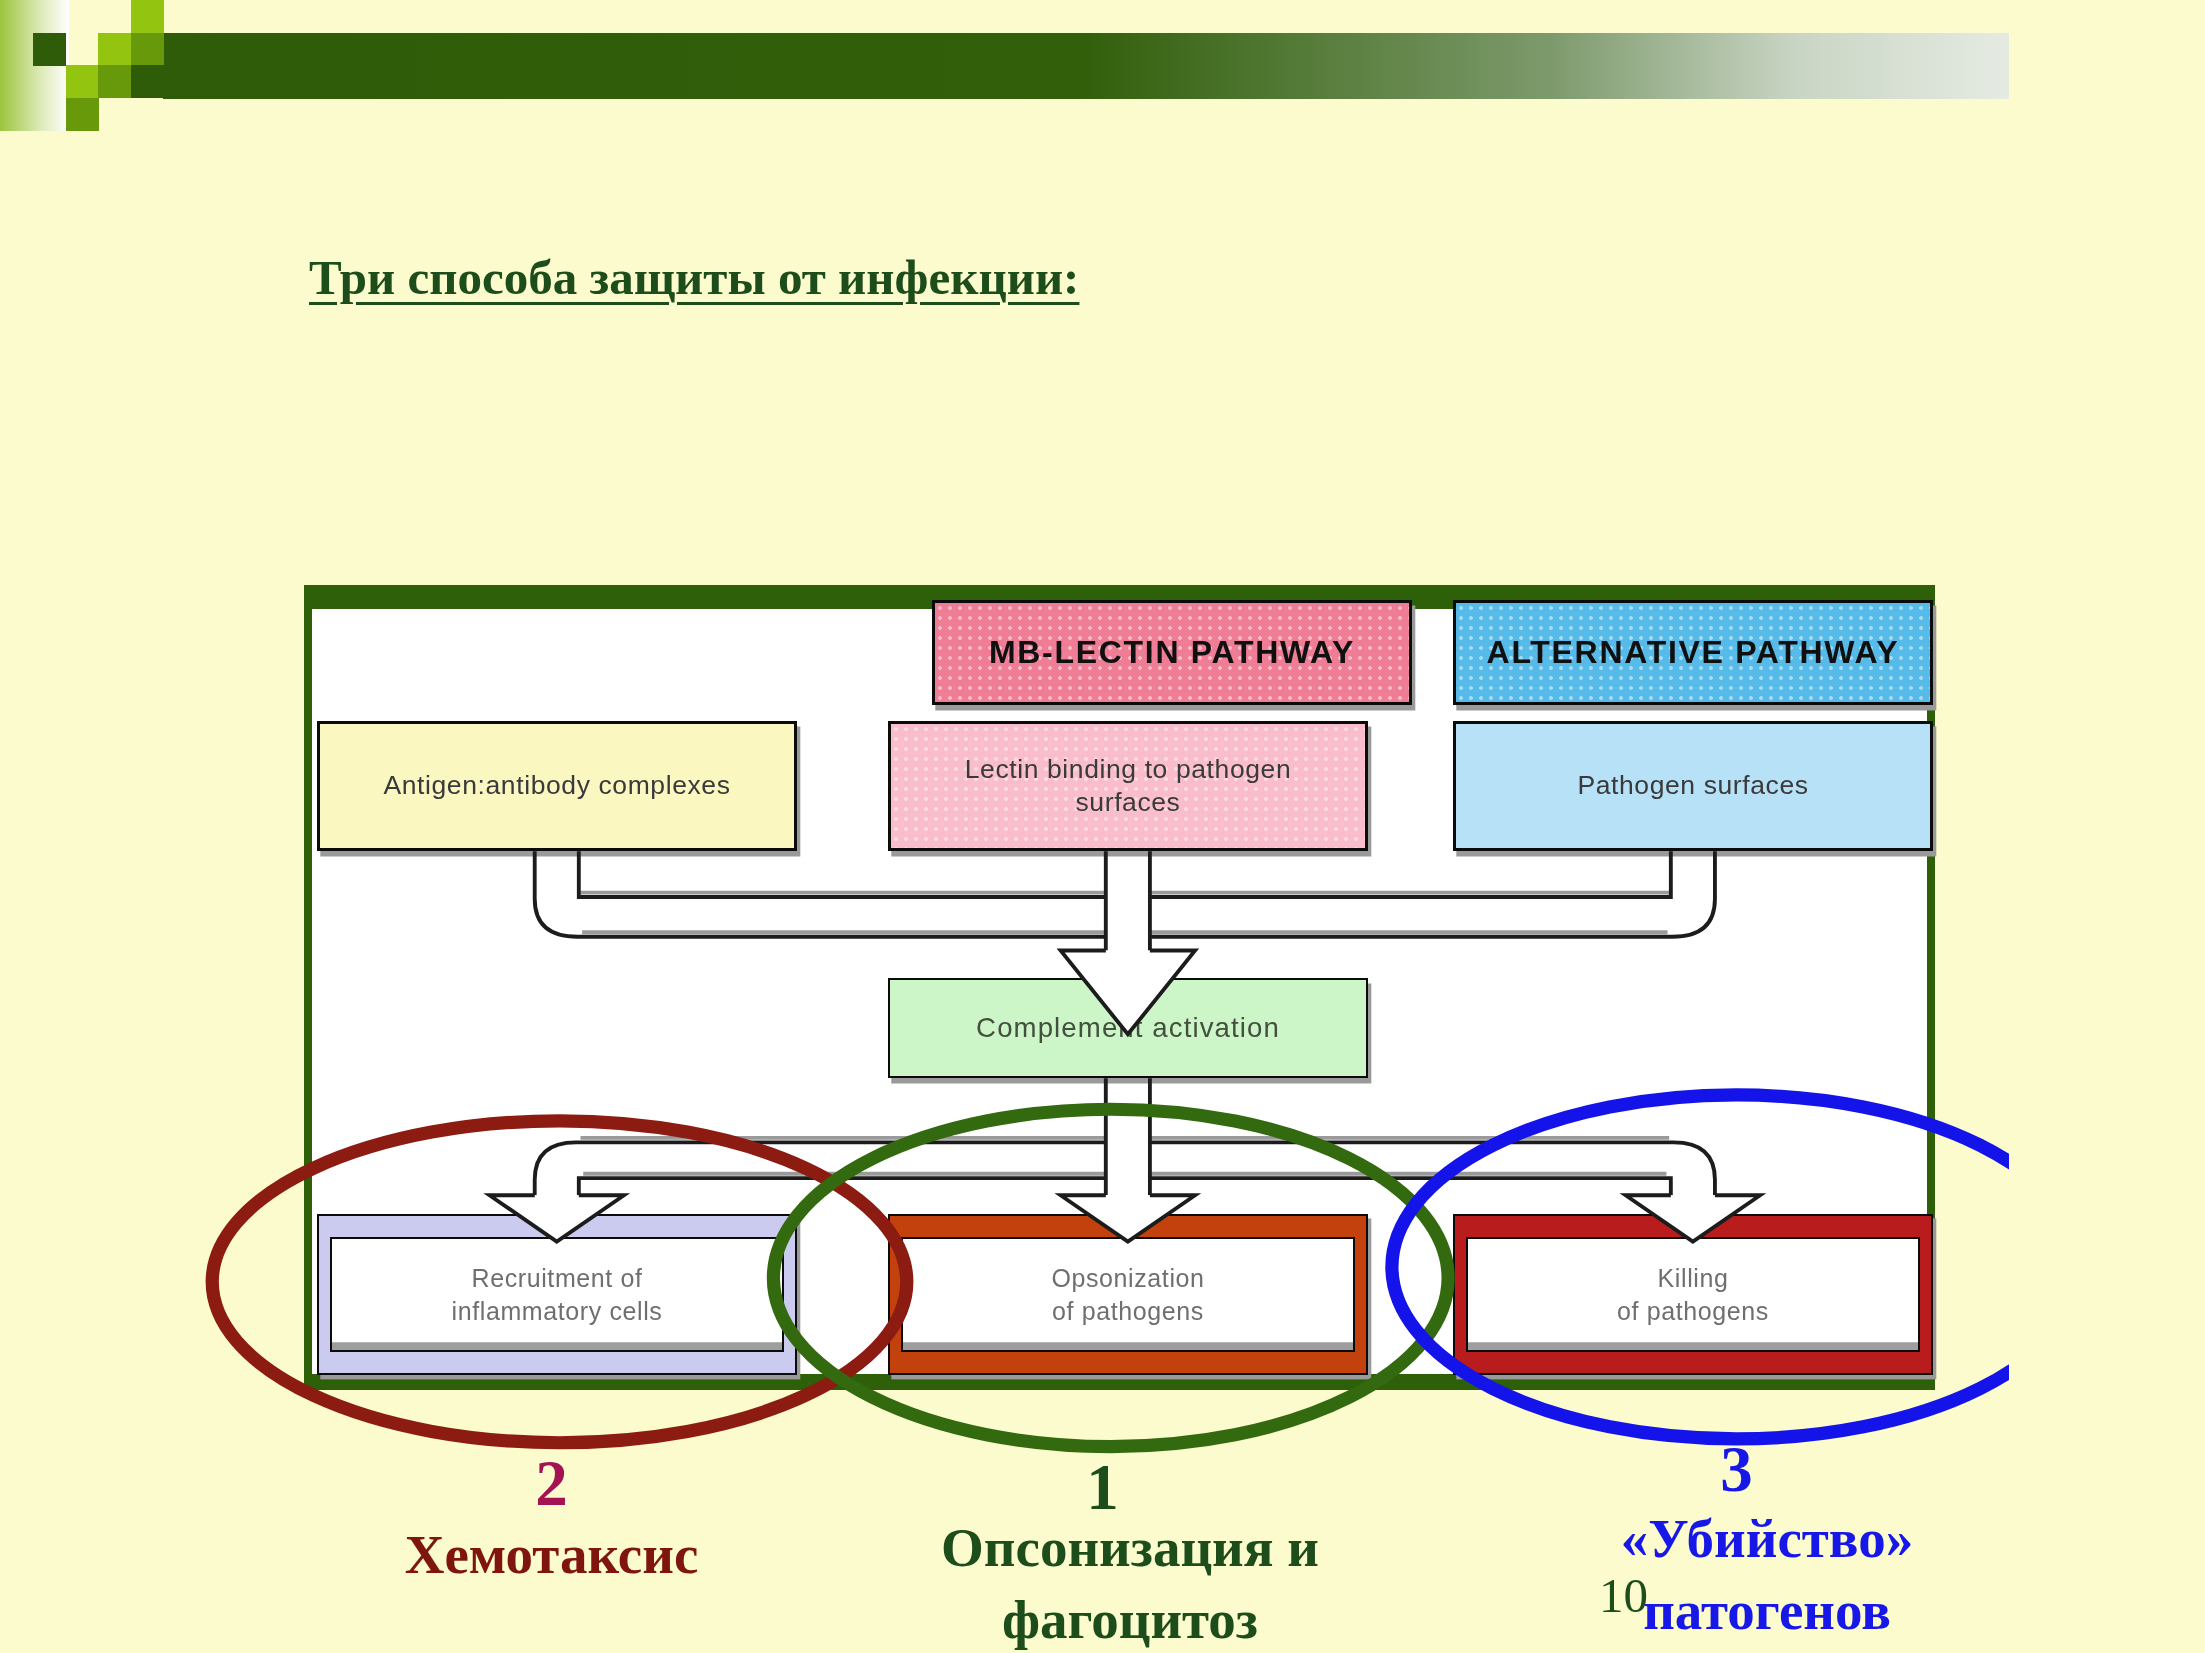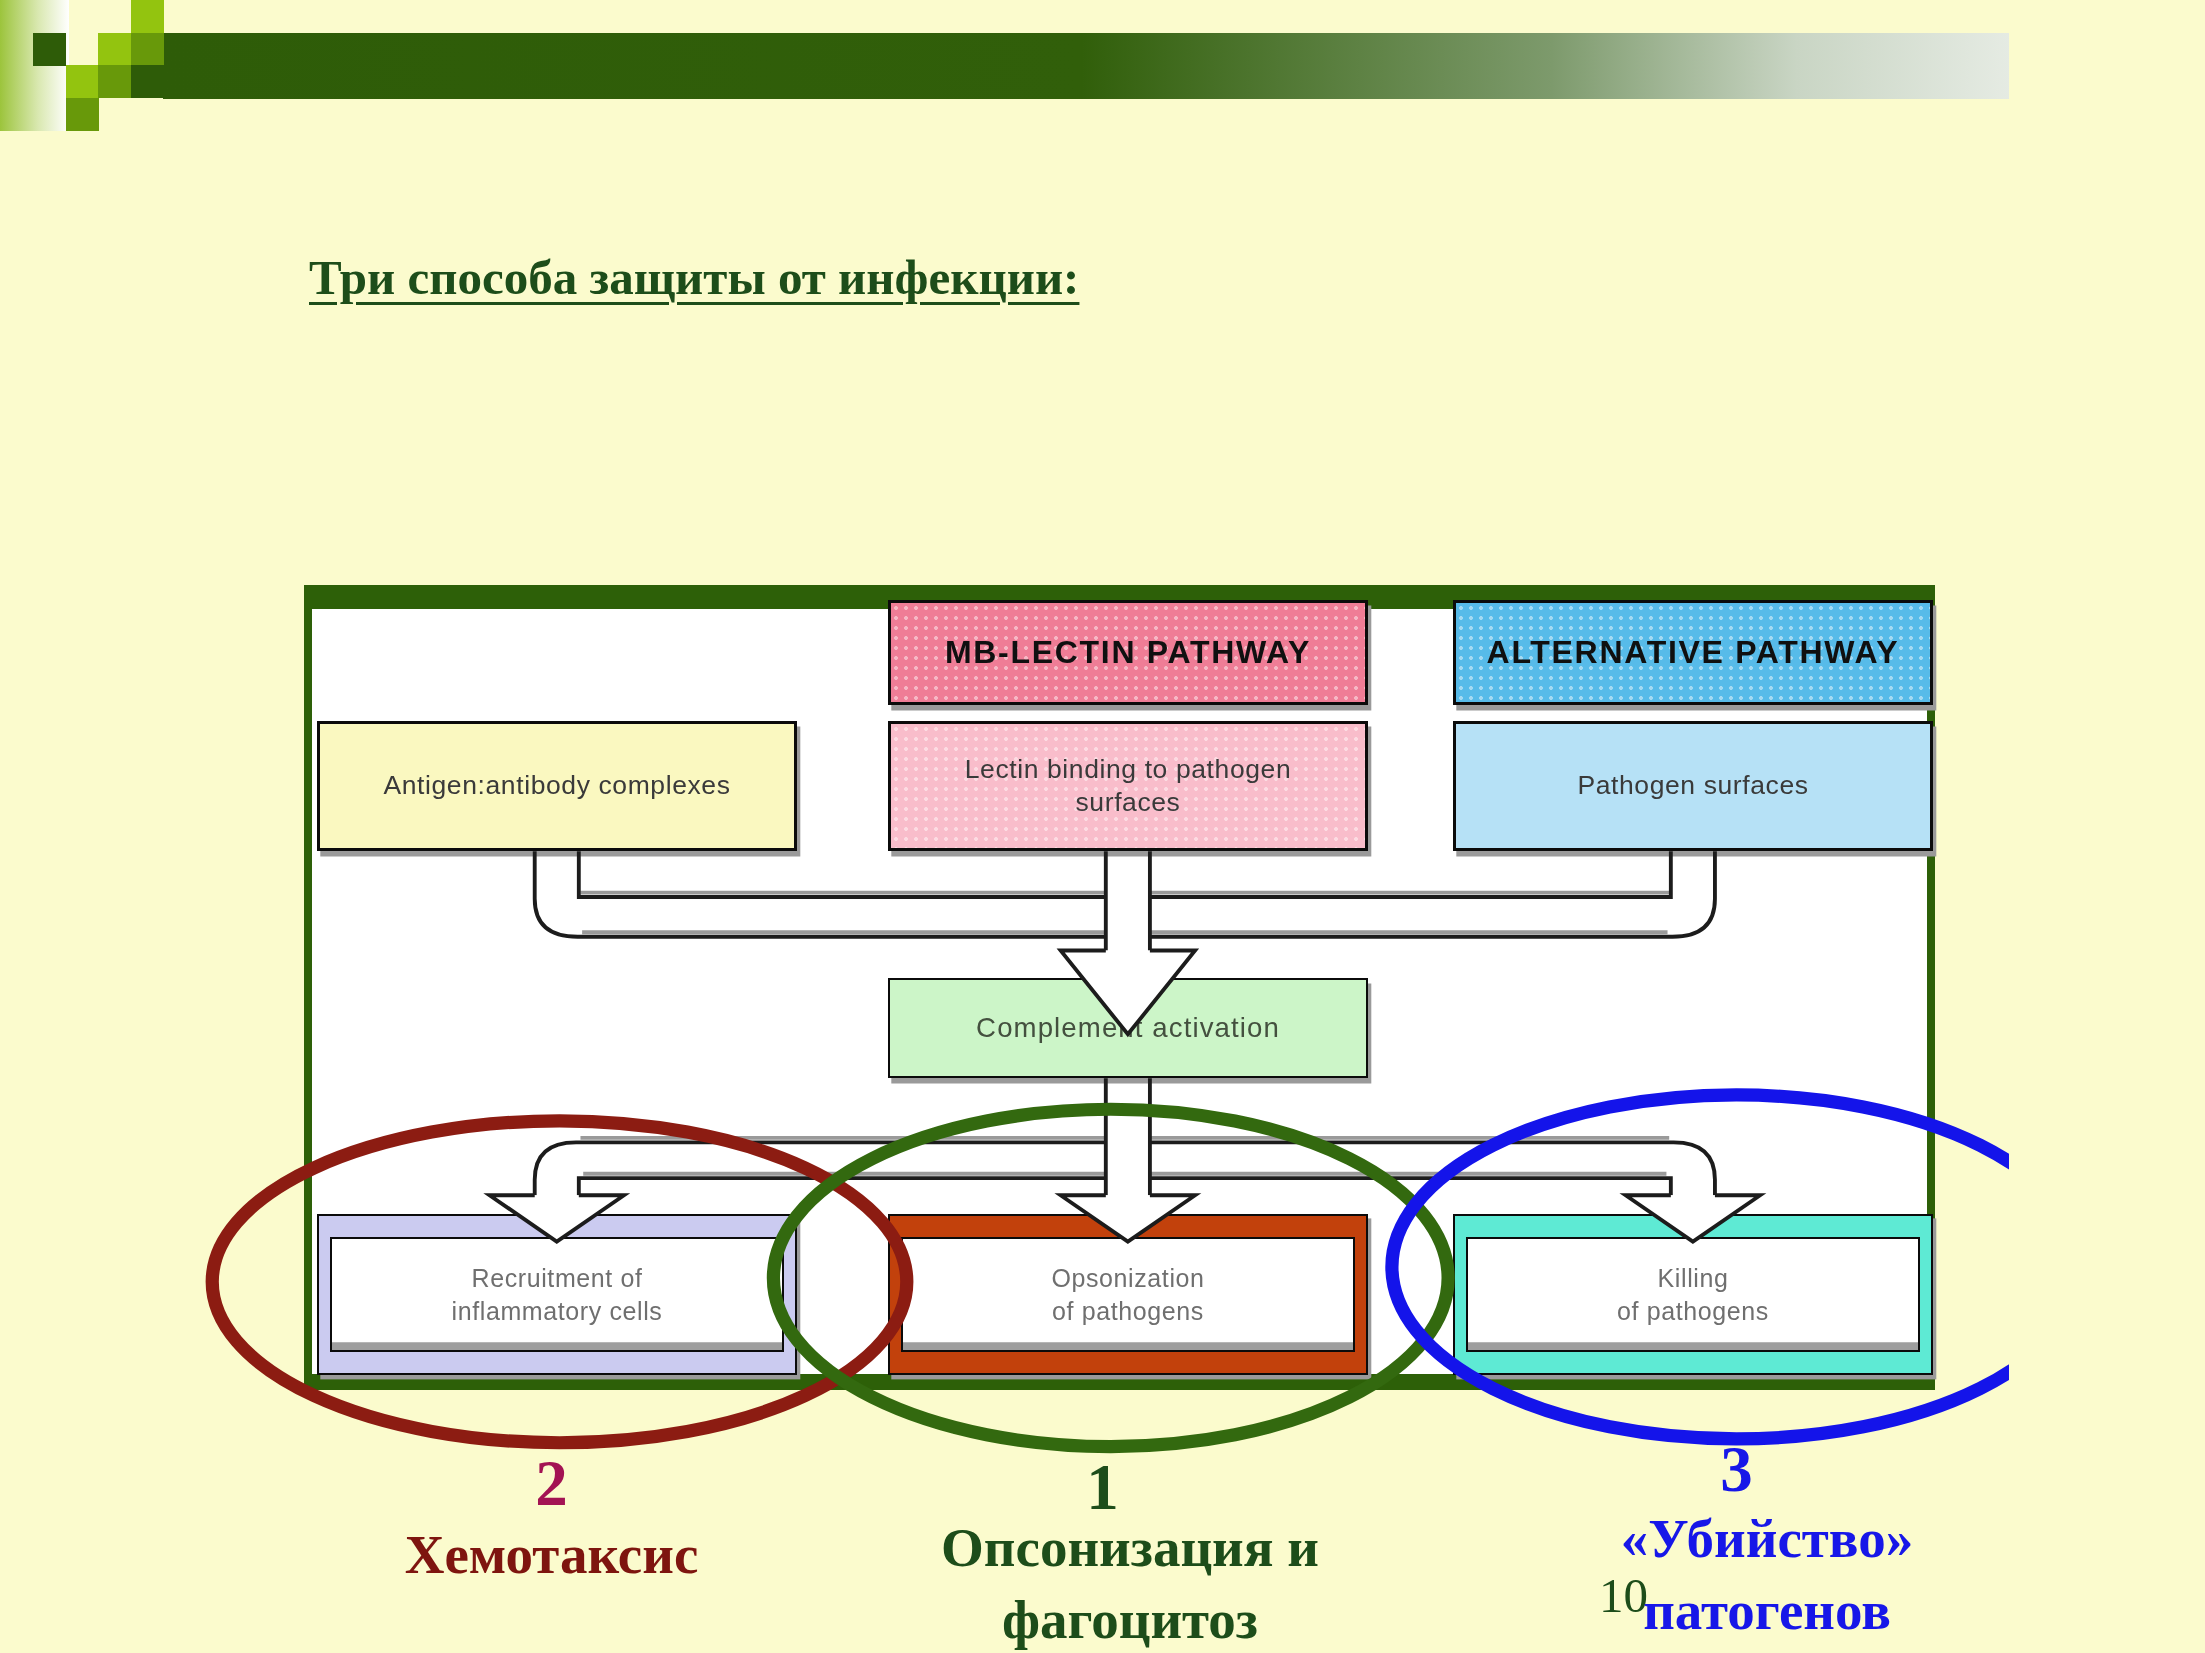--- a/index.html
+++ b/index.html
@@ -32,31 +32,31 @@
         box-sizing:border-box;border:3.3px solid #0b0b0b;z-index:3;
         box-shadow:3.3px 5.5px 0 #9a9a9a;}
   .hdr{height:105px;top:600px;font-weight:bold;font-size:32px;letter-spacing:1.7px;color:#101010;}
   .src{height:130px;top:721px;font-size:26.5px;color:#3a3a3a;letter-spacing:0.6px;line-height:1.25;}
   .dots{background-image:radial-gradient(circle,rgba(255,255,255,0.45) 1.7px,transparent 2.2px);
         background-size:10px 10px;}
   .col1{left:317px;width:480px;}
   .col2{left:888px;width:480px;}
   .col3{left:1453px;width:480px;}
   .hdr-classical{background-color:#ffff3e;}
-  .hdr-lectin{background-color:#ef7d96;}
+  .hdr-lectin{background-color:#ef7d96;margin-left:44px;}
   .hdr-alt{background-color:#57bbe9;}
   .src-classical{background-color:#faf8c0;}
   .src-lectin{background-color:#f9bdcb;align-items:center;}
   .src-alt{background-color:#b6e1f6;}
   .activation{left:888px;width:480px;top:978px;height:100px;background:#ccf5c8;
               font-size:27.6px;color:#44503f;letter-spacing:1.1px;border-width:2.8px;}
   .outcome{top:1214px;height:161px;border-width:2.8px;box-shadow:3.3px 4.4px 0 #9a9a9a;}
   .outcome-frame-1{background:#cbcbf0;}
   .outcome-frame-2{background:#c2410c;}
-  .outcome-frame-3{background:#5eead4;}
+  .outcome-frame-3{background:#b91c1c;}
   .outcome-inner{position:absolute;left:11px;right:11px;top:21px;bottom:21px;background:#ffffff;
                  border:2.8px solid #0b0b0b;display:flex;align-items:center;justify-content:center;
                  text-align:center;font-size:25px;color:#6f6f6f;line-height:1.3;letter-spacing:0.6px;
                  white-space:pre-line;box-shadow:inset 0 -7.7px 0 #9e9e9e;}
 
   
   #overlay{left:0;top:0;z-index:5;pointer-events:none;}
 
   
   .anno-num{z-index:6;font-family:"Liberation Serif","DejaVu Serif",serif;font-weight:bold;

